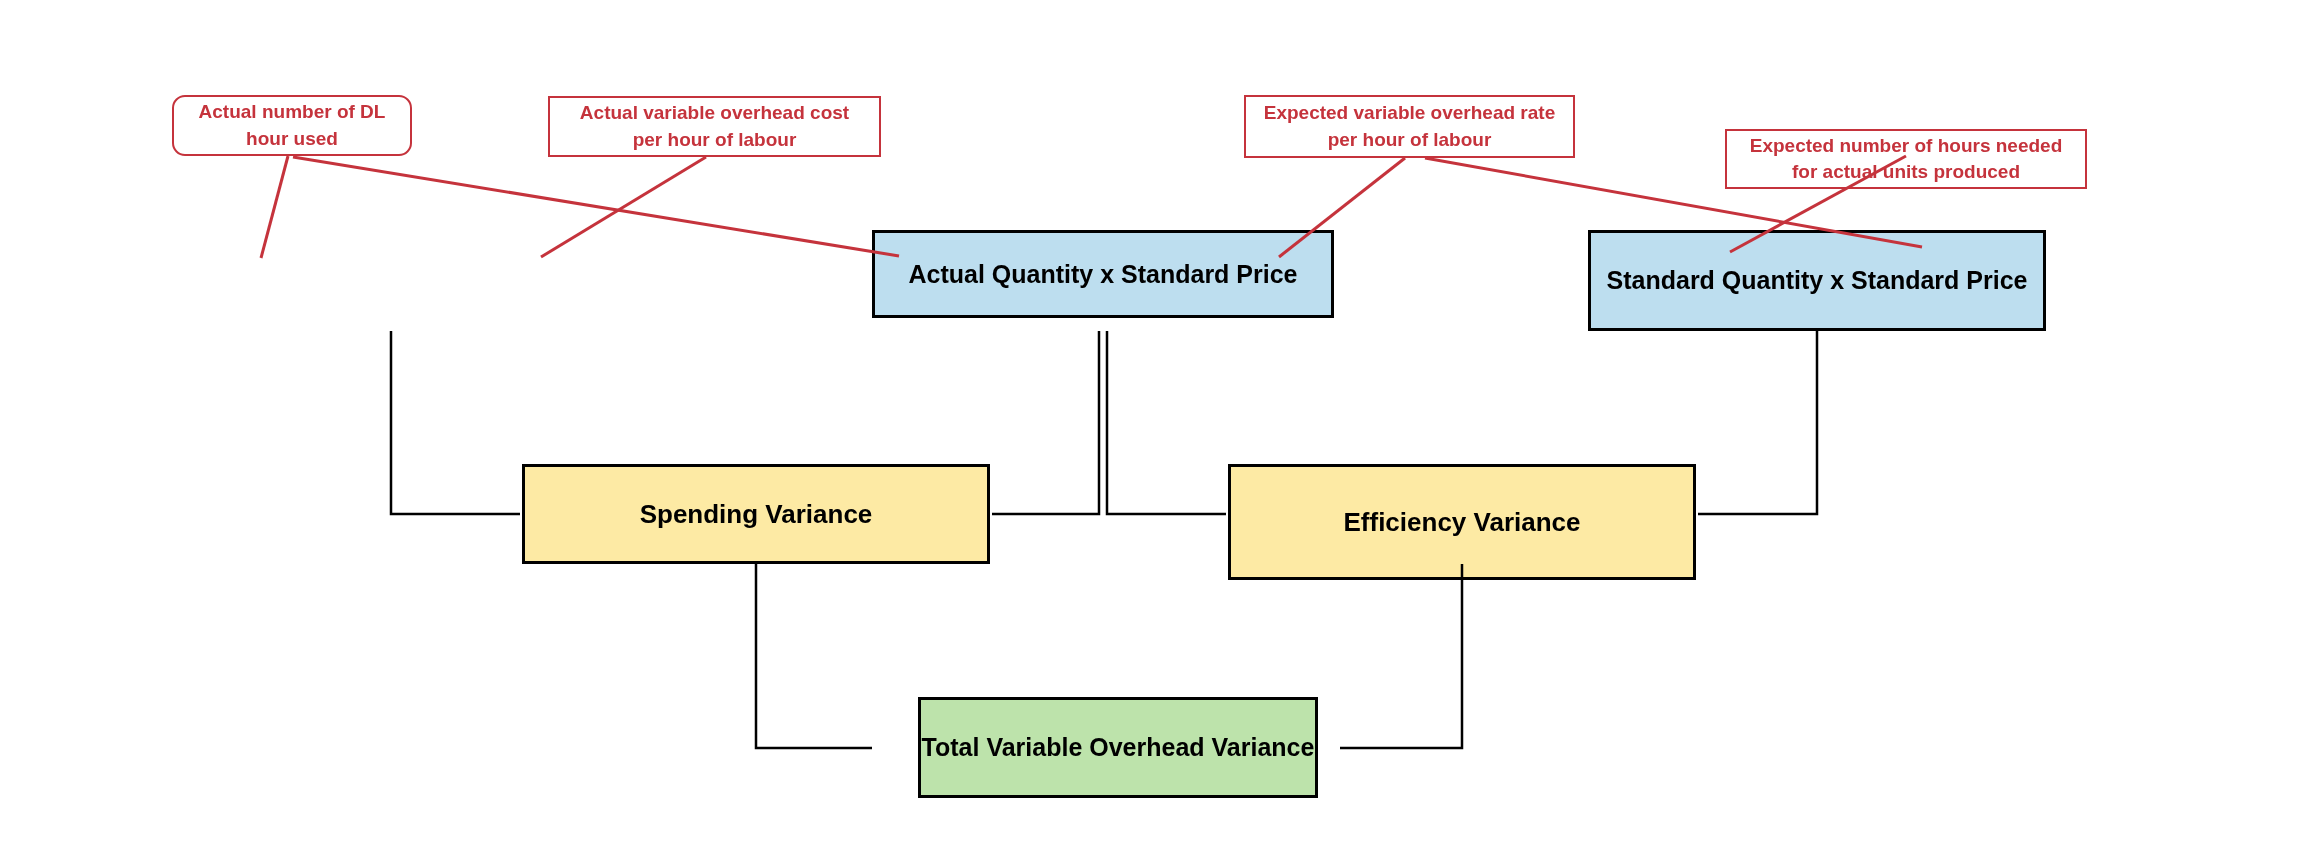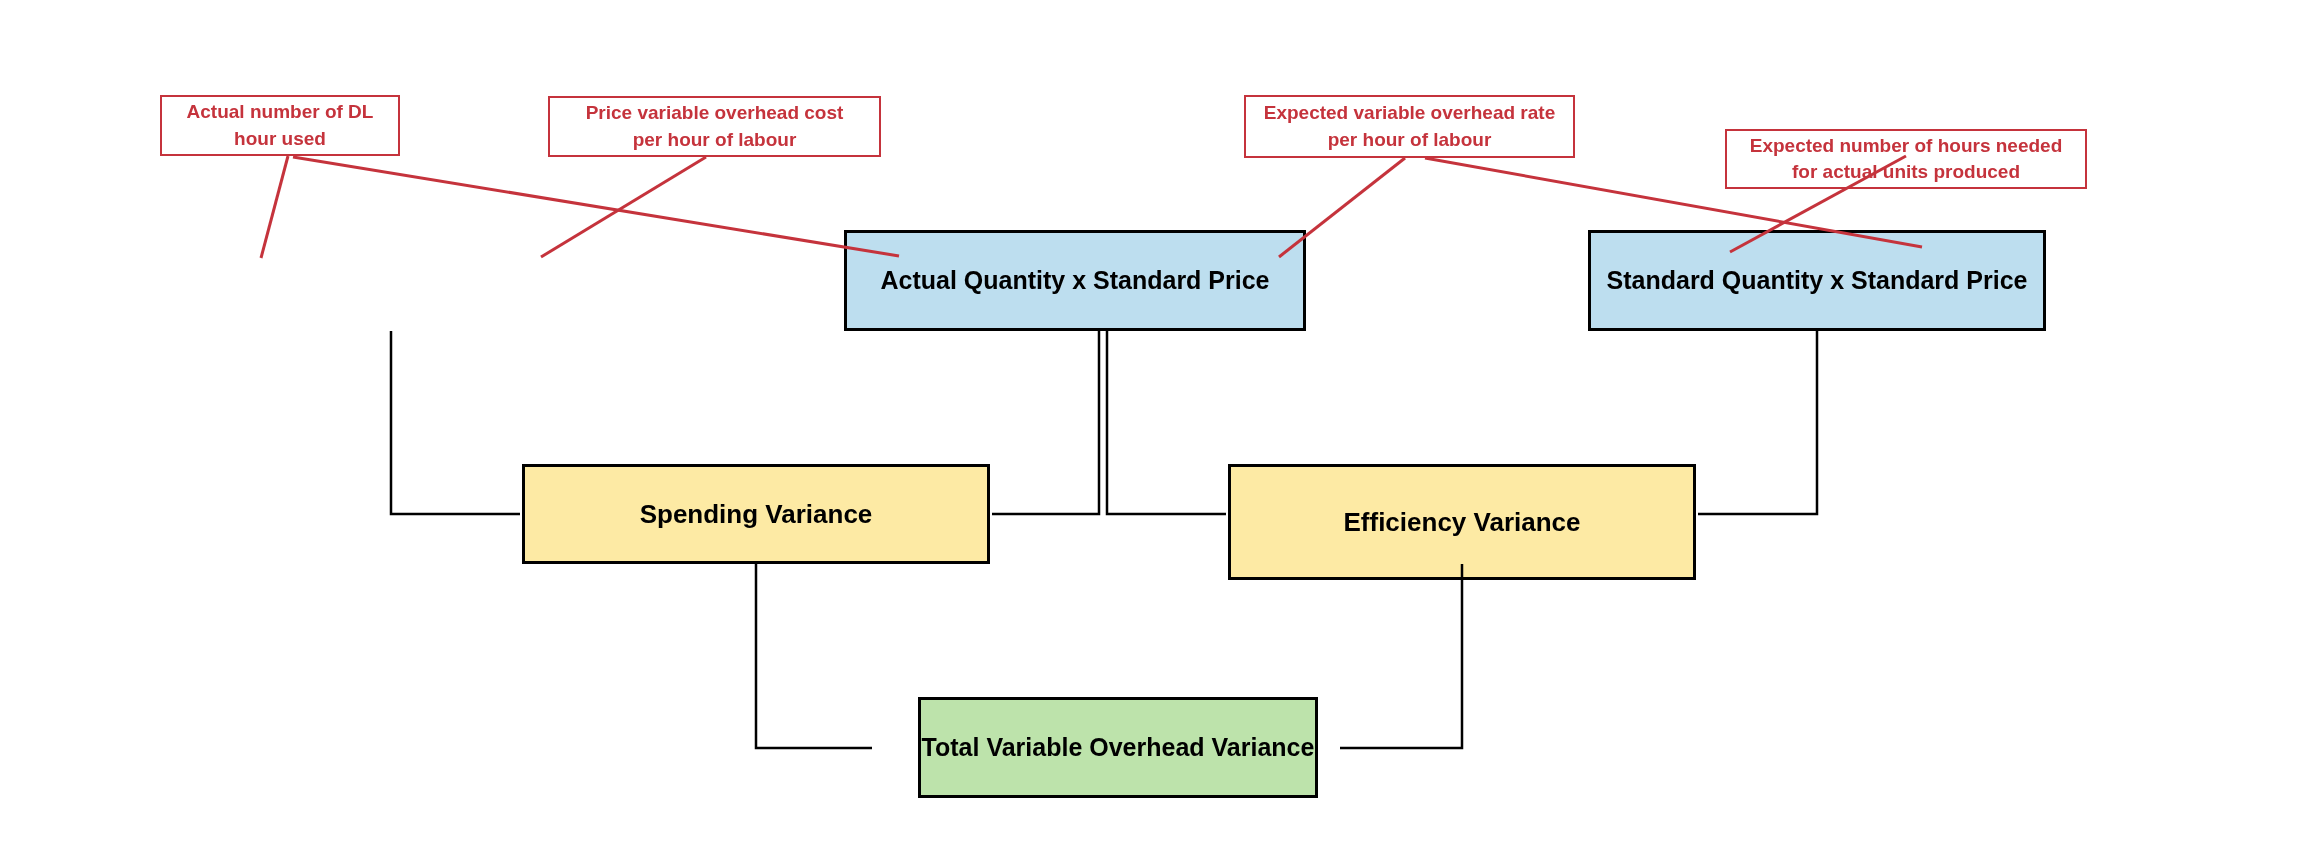--- a/index.html
+++ b/index.html
@@ -42,46 +42,46 @@
   }
   .annotation{
     background:#ffffff;
     border:2.5px solid #c5333c;
     color:#c5333c;
     font-size:19px;
     line-height:1.38;
     white-space:pre-line;
   }
   
-  #node-annotation-1{left:160px;top:95px;width:240px;height:61px;}
+  #node-annotation-1{left:172px;top:95px;width:240px;height:61px;border-radius:13px;}
   #node-annotation-2{left:548px;top:96px;width:333px;height:61px;}
   #node-annotation-3{left:1244px;top:95px;width:331px;height:63px;text-align:center;}
   #node-annotation-4{left:1725px;top:96px;width:362px;height:60px;margin-top:33px;}
   #node-formula-1{left:160px;top:230px;width:458px;height:101px;}
-  #node-formula-2{left:844px;top:230px;width:462px;height:101px;}
+  #node-formula-2{left:872px;top:230px;width:462px;height:88px;}
   #node-formula-3{left:1588px;top:230px;width:458px;height:101px;}
   #node-variance-1{left:522px;top:464px;width:468px;height:100px;}
   #node-variance-2{left:1228px;top:464px;width:468px;height:116px;}
   #node-total-1{left:918px;top:697px;width:400px;height:101px;}
   #edges-svg{
     position:absolute;left:0;top:0;width:2298px;height:863px;
     pointer-events:none;
   }
   #edges-svg path, #edges-svg line{fill:none;}
   .edge-black{stroke:#000000;stroke-width:2.5px;}
   .edge-red{stroke:#c5333c;stroke-width:3px;}
 </style>
 </head>
 <body>
 
 <div id="canvas">
 
   <div class="node annotation" id="node-annotation-1">Actual number of DL
 hour used</div>
-  <div class="node annotation" id="node-annotation-2">Price variable overhead cost
+  <div class="node annotation" id="node-annotation-2">Actual variable overhead cost
 per hour of labour</div>
   <div class="node annotation" id="node-annotation-3">Expected variable overhead rate
 per hour of labour</div>
   <div class="node annotation" id="node-annotation-4">Expected number of hours needed
 for actual units produced</div>
 
   <div class="node formula" id="node-formula-2">Actual Quantity x Standard Price</div>
   <div class="node variance" id="node-variance-1">Spending Variance</div>
 
   <div class="node formula" id="node-formula-3">Standard Quantity x Standard Price</div>

